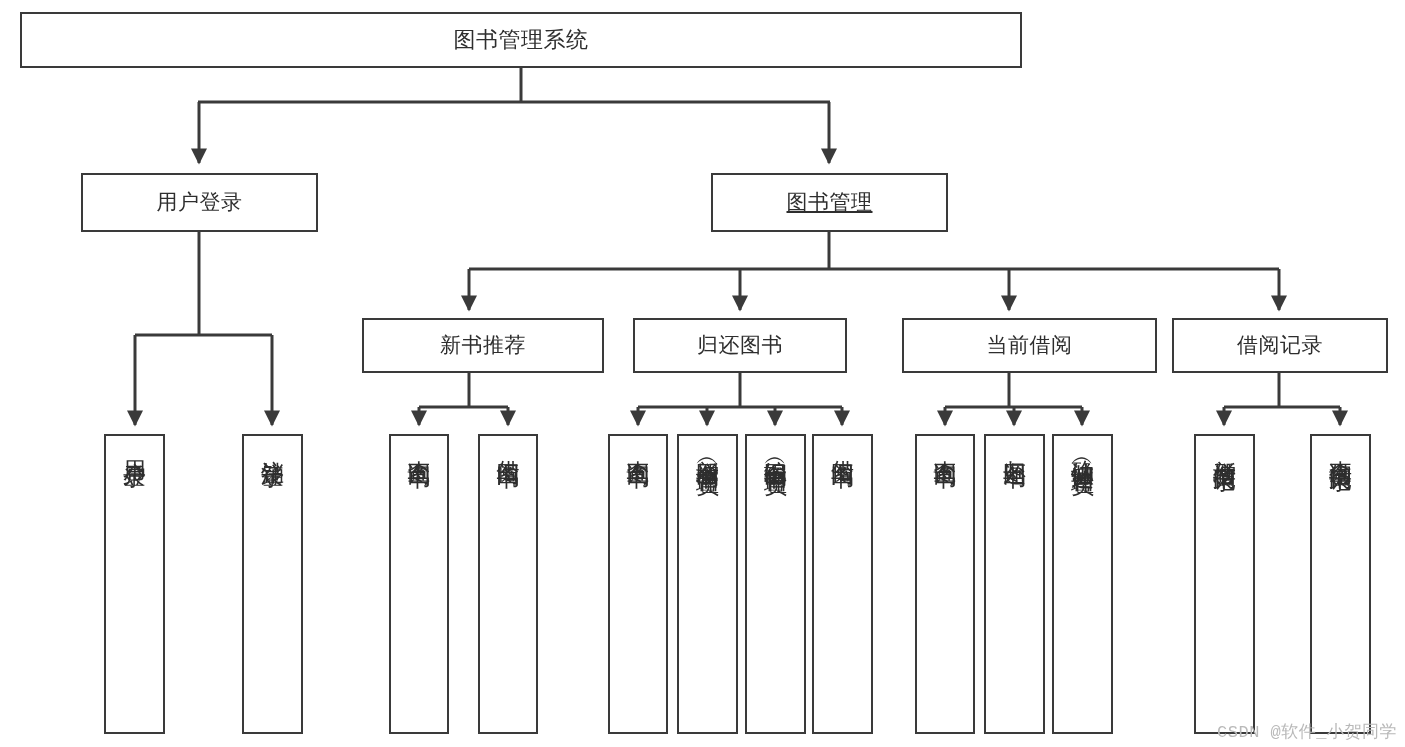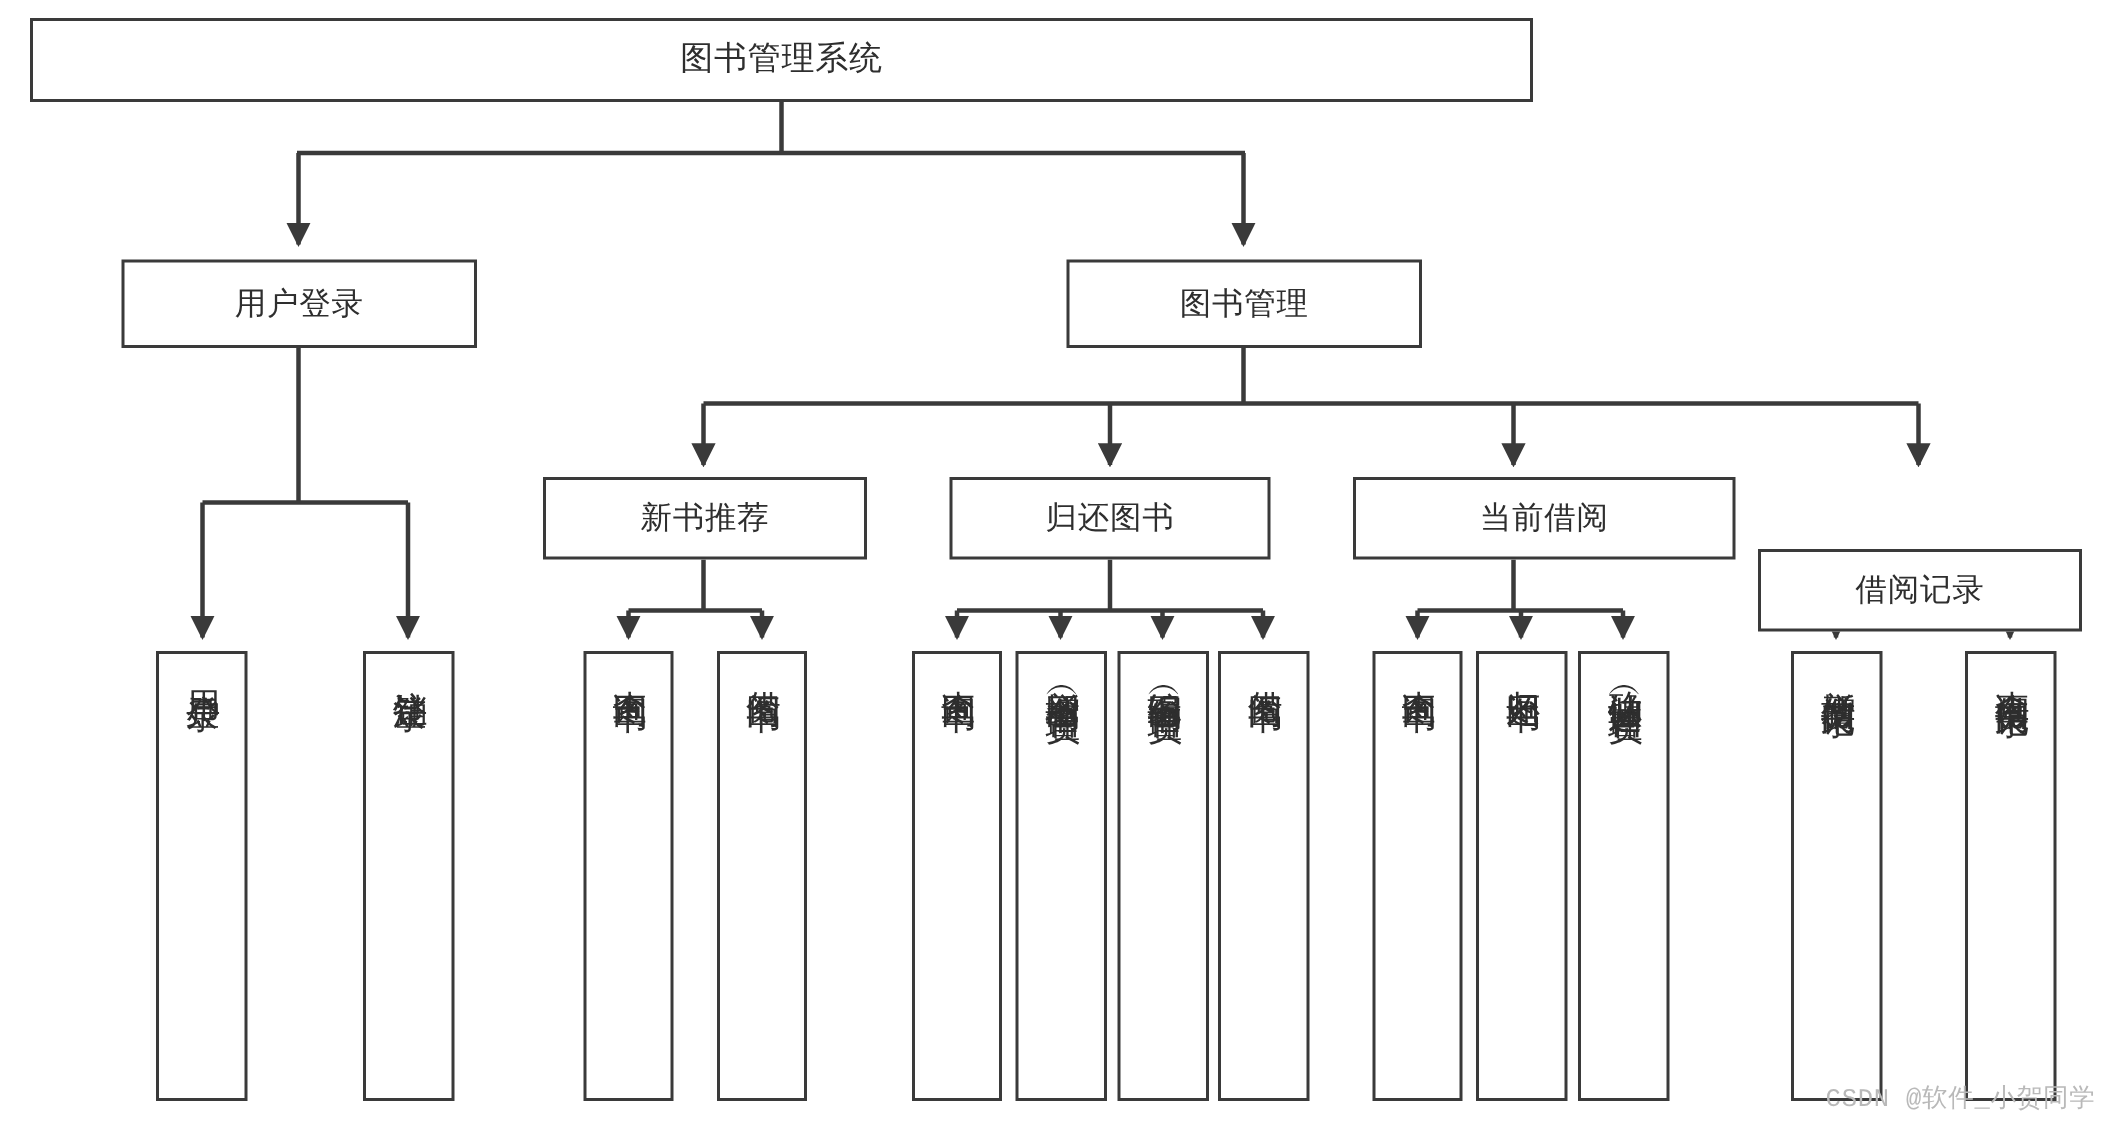--- a/index.html
+++ b/index.html
@@ -135,34 +135,34 @@
     </g>
   </svg>
 
   <div class="node h root" style="left:20px; top:12px; width:1002px; height:56px;">
     <span class="label">图书管理系统</span>
   </div>
 
   <div class="node h" style="left:81px; top:173px; width:237px; height:59px;">
     <span class="label">用户登录</span>
   </div>
-  <div class="node h" style="left:711px; top:173px; width:237px; height:59px;">
+  <div class="node h" style="left:711px; top:173px; width:237px; height:59px;text-decoration:underline;">
     <span class="label">图书管理</span>
   </div>
 
-  <div class="node h" style="left:362px; top:318px; width:216px; height:55px;">
+  <div class="node h" style="left:362px; top:318px; width:242px; height:55px;">
     <span class="label">新书推荐</span>
   </div>
   <div class="node h" style="left:633px; top:318px; width:214px; height:55px;">
     <span class="label">归还图书</span>
   </div>
   <div class="node h" style="left:902px; top:318px; width:255px; height:55px;">
     <span class="label">当前借阅</span>
   </div>
-  <div class="node h" style="left:1172px; top:318px; width:216px; height:55px;margin-top:48px;">
+  <div class="node h" style="left:1172px; top:318px; width:216px; height:55px;">
     <span class="label">借阅记录</span>
   </div>
 
   <div class="node leaf" style="left:104px; top:434px; width:61px; height:300px;">
     <span class="label">用户登录</span>
   </div>
   <div class="node leaf" style="left:242px; top:434px; width:61px; height:300px;">
     <span class="label">注销登录</span>
   </div>
 

